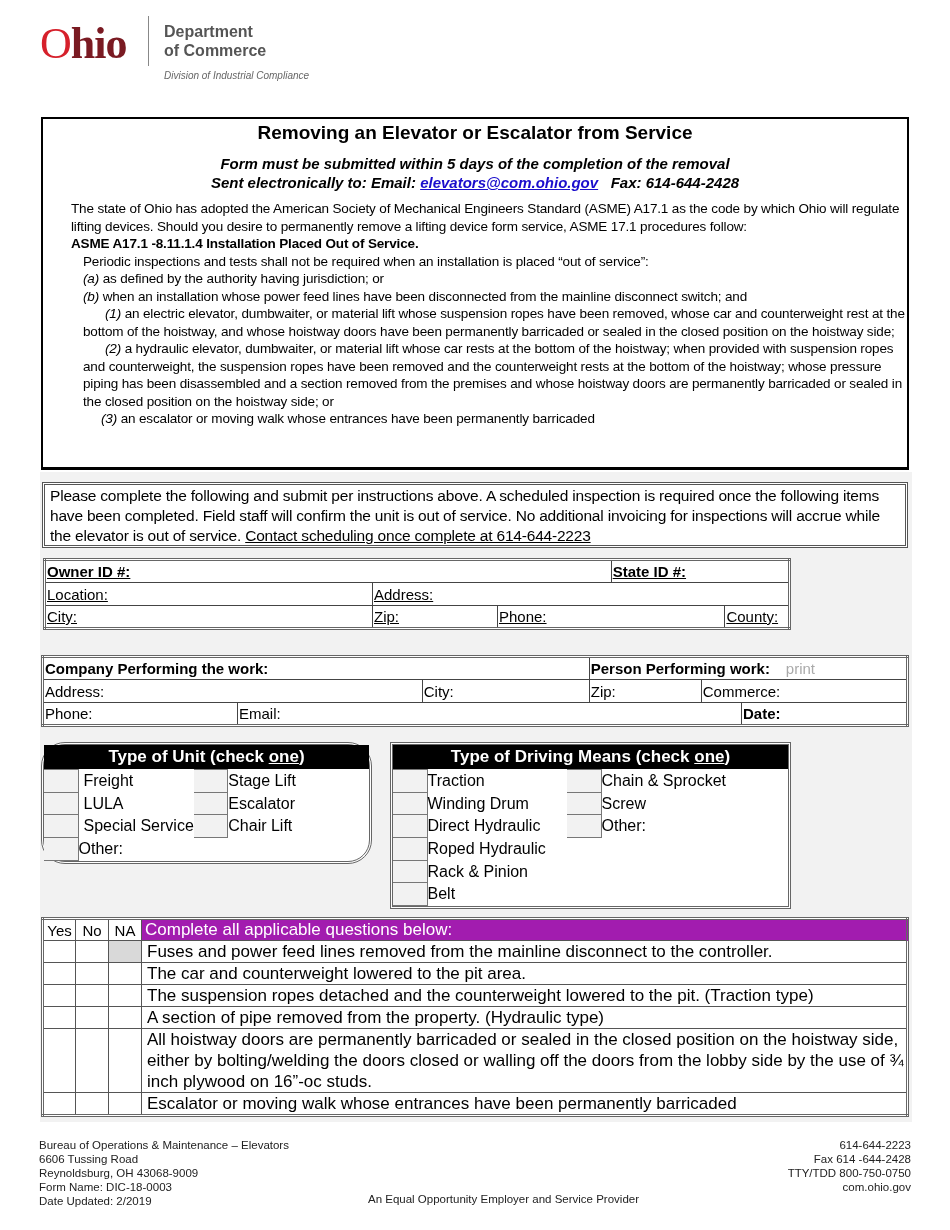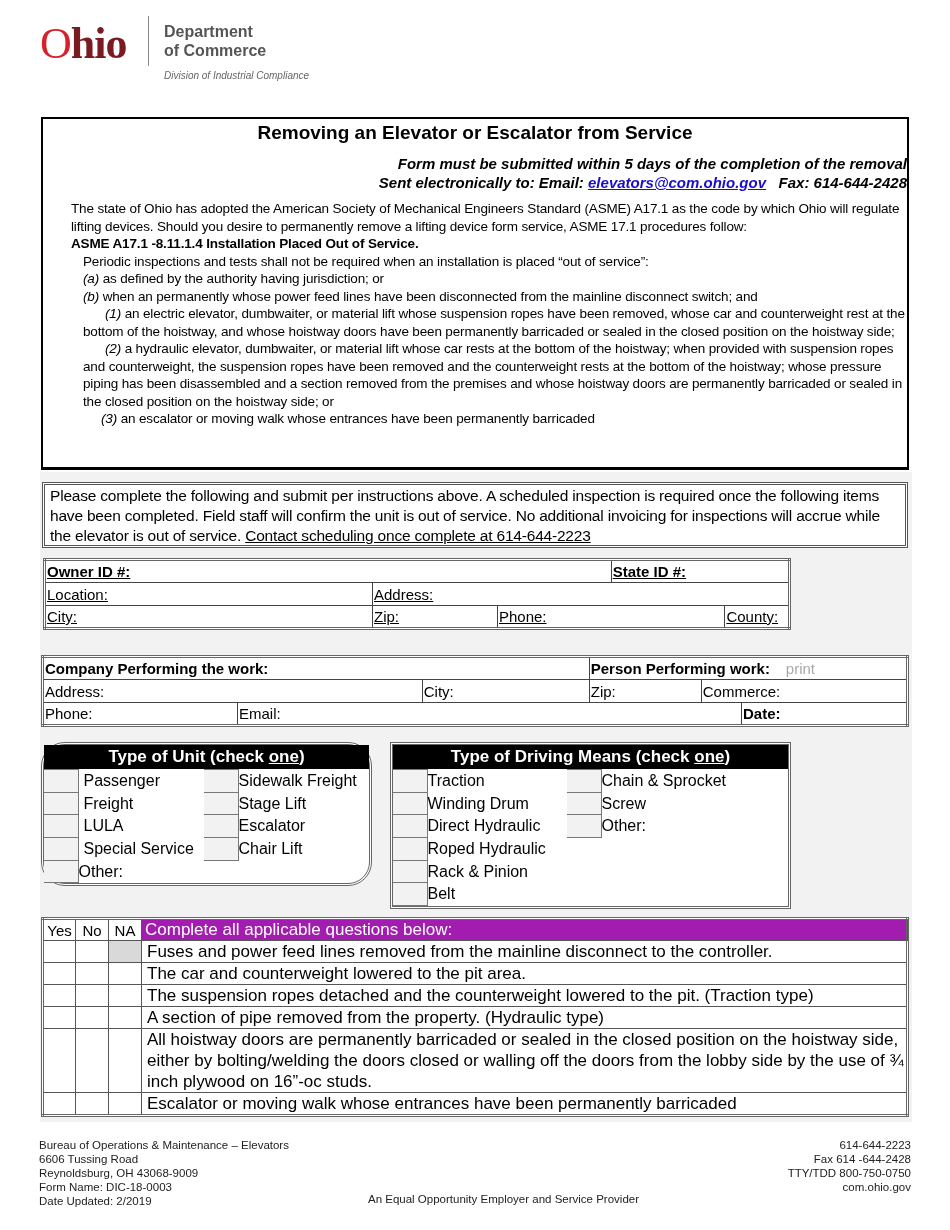--- a/index.html
+++ b/index.html
@@ -10,21 +10,21 @@
   .logo { position: absolute; left: 40px; top: 16px; height: 70px; width: 300px; }
   .logo-ohio { position: absolute; left: 0; top: 6px; font-family: "Liberation Serif", serif; font-weight: bold; font-size: 44px; color: #7a1a22; letter-spacing: -1px; line-height: 44px; }
   .logo-ohio .o { color: #d6202b; font-weight: normal; }
   .logo-divider { position: absolute; left: 108px; top: 0; width: 1px; height: 50px; background: #888; }
   .logo-dept { position: absolute; left: 124px; top: 6px; font-weight: bold; font-size: 16px; line-height: 19px; color: #555; }
   .logo-division { position: absolute; left: 124px; top: 54px; font-size: 10px; color: #666; font-style: italic; }
 
   
   .intro { position: absolute; left: 41px; top: 117px; width: 868px; height: 353px; border: 2px solid #000; border-bottom-width: 3px; background: #fff; }
   .title { text-align: center; font-weight: bold; font-size: 19px; margin-top: 3px; font-family: "Liberation Sans", sans-serif; }
-  .subtitle { text-align: right; font-weight: bold; font-style: italic; font-size: 15px; line-height: 19px; }
+  .subtitle { text-align: center; font-weight: bold; font-style: italic; font-size: 15px; line-height: 19px; }
   .subtitle.first { margin-top: 10px; }
   .subtitle a { color: #1a0dcc; text-decoration: underline; }
   .intro-body { font-size: 13.5px; line-height: 17.5px; padding: 0 0 0 28px; margin-top: 8px; letter-spacing: -0.15px; }
   .intro-body p { margin: 0; }
   .intro-body .asme { font-weight: bold; }
   .intro-body .ind1 { padding-left: 12px; }
   .intro-body .ind2 { padding-left: 12px; text-indent: 22px; }
   .intro-body i { font-style: italic; }
 
   
@@ -78,21 +78,21 @@
   <div class="title">Removing an Elevator or Escalator from Service</div>
   <div class="subtitle first">Form must be submitted within 5 days of the completion of the removal</div>
   <div class="subtitle">
     <span>Sent electronically to: Email: </span><a>elevators@com.ohio.gov</a>&nbsp;&nbsp;&nbsp;<span>Fax: 614-644-2428</span>
   </div>
   <div class="intro-body">
     <p>The state of Ohio has adopted the American Society of Mechanical Engineers Standard (ASME) A17.1 as the code by which Ohio will regulate lifting devices. Should you desire to permanently remove a lifting device form service, ASME 17.1 procedures follow:</p>
     <p class="asme">ASME A17.1 -8.11.1.4 Installation Placed Out of Service.</p>
     <p class="ind1">Periodic inspections and tests shall not be required when an installation is placed “out of service”:</p>
     <p class="ind1"><i>(a)</i><span> as defined by the authority having jurisdiction; or</span></p>
-    <p class="ind1"><i>(b)</i><span> when an permanently whose power feed lines have been disconnected from the mainline disconnect switch; and</span></p>
+    <p class="ind1"><i>(b)</i><span> when an installation whose power feed lines have been disconnected from the mainline disconnect switch; and</span></p>
     <p class="ind2"><i>(1)</i><span> an electric elevator, dumbwaiter, or material lift whose suspension ropes have been removed, whose car and counterweight rest at the bottom of the hoistway, and whose hoistway doors have been permanently barricaded or sealed in the closed position on the hoistway side;</span></p>
     <p class="ind2"><i>(2)</i><span> a hydraulic elevator, dumbwaiter, or material lift whose car rests at the bottom of the hoistway; when provided with suspension ropes and counterweight, the suspension ropes have been removed and the counterweight rests at the bottom of the hoistway; whose pressure piping has been disassembled and a section removed from the premises and whose hoistway doors are permanently barricaded or sealed in the closed position on the hoistway side; or</span></p>
     <p class="ind2" style="text-indent:18px"><i>(3)</i><span> an escalator or moving walk whose entrances have been permanently barricaded</span></p>
   </div>
 </div>
 
 <div class="gray-area"></div>
 
 <div class="notice">
   <span>Please complete the following and submit per instructions above. A scheduled inspection is required once the following items have been completed. Field staff will confirm the unit is out of service. No additional invoicing for inspections will accrue while the elevator is out of service. </span><u>Contact scheduling once complete at 614-644-2223</u>
@@ -134,26 +134,20 @@
     <td colspan="4">Email:</td>
     <td class="b" style="width:166px">Date:</td>
   </tr>
 </tbody>
   </table>
 
 <div class="checkgrid" style="left:41px; top:742px; width:331px;border-radius:24px;">
   <div class="hdr"><span>Type of Unit (check </span><u>one</u><span>)</span></div>
   <table>
     <tbody>
-        <tr>
-          <td class="box"></td>
-          <td class="lbl" style="width:126px;padding-left:5px">Passenger</td>
-          <td class="box"></td>
-          <td class="lbl">Sidewalk Freight</td>
-        </tr>
     <tr>
           <td class="box"></td>
           <td class="lbl" style="padding-left:5px">Freight</td>
           <td class="box"></td>
           <td class="lbl">Stage Lift</td>
         </tr>
     <tr>
           <td class="box"></td>
           <td class="lbl" style="padding-left:5px">LULA</td>
           <td class="box"></td>

